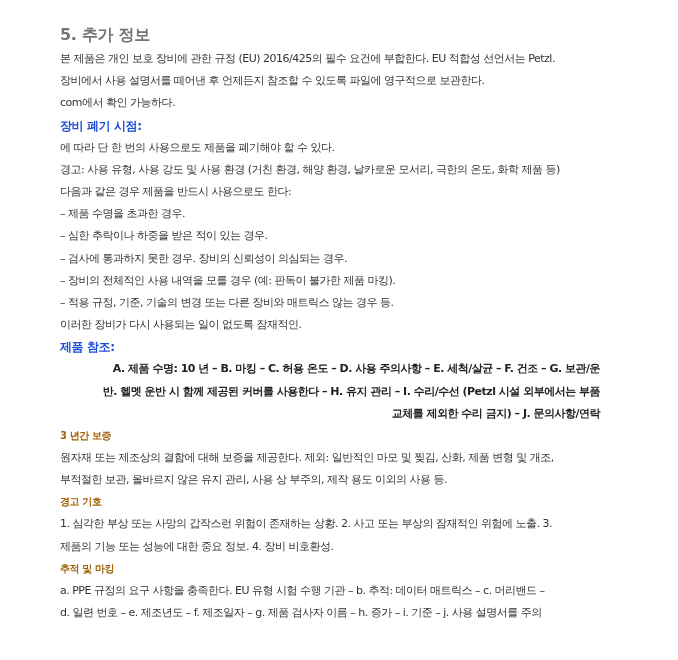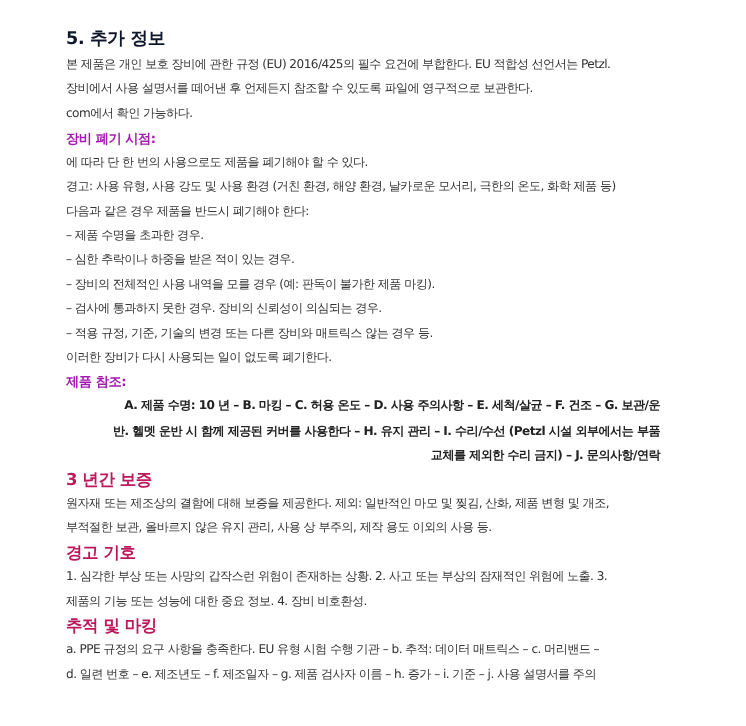--- a/index.html
+++ b/index.html
@@ -17,45 +17,45 @@
     }
     .doc {
       position: absolute;
       left: 60px;
       top: 24px;
       width: 540px;
     }
     .h-main {
       font-size: 16px;
       font-weight: bold;
-      color: #0f172a;
+      color: #737373;
       line-height: 22px;
       margin: 0 0 2px 0;
       letter-spacing: -0.3px;
     }
     .p {
       font-size: 11px;
       line-height: 22.2px;
       margin: 0;
       color: #333;
       letter-spacing: -0.5px;
       word-break: keep-all;
     }
     .h-sub {
       font-size: 12px;
       font-weight: bold;
-      color: #a21caf;
+      color: #1d4ed8;
       line-height: 22px;
       margin: 0;
       letter-spacing: -0.4px;
     }
     .h-sec {
-      font-size: 15px;
+      font-size: 10px;
       font-weight: bold;
-      color: #be185d;
+      color: #a16207;
       line-height: 22px;
       margin: 0;
       letter-spacing: -0.4px;
     }
     .bold-body {
       font-size: 11px;
       font-weight: bold;
       line-height: 22.2px;
       color: #222;
       margin: 0;
@@ -69,27 +69,27 @@
 
 <div class="doc">
   <h1 class="h-main">5. 추가 정보</h1>
   <p class="p">본 제품은 개인 보호 장비에 관한 규정 (EU) 2016/425의 필수 요건에 부합한다. EU 적합성 선언서는 Petzl.</p>
   <p class="p">장비에서 사용 설명서를 떼어낸 후 언제든지 참조할 수 있도록 파일에 영구적으로 보관한다.</p>
   <p class="p">com에서 확인 가능하다.</p>
 
   <h2 class="h-sub">장비 폐기 시점:</h2>
   <p class="p">에 따라 단 한 번의 사용으로도 제품을 폐기해야 할 수 있다.</p>
   <p class="p">경고: 사용 유형, 사용 강도 및 사용 환경 (거친 환경, 해양 환경, 날카로운 모서리, 극한의 온도, 화학 제품 등)</p>
-  <p class="p">다음과 같은 경우 제품을 반드시 폐기해야 한다:</p>
+  <p class="p">다음과 같은 경우 제품을 반드시 사용으로도 한다:</p>
   <p class="p">– 제품 수명을 초과한 경우.</p>
   <p class="p">– 심한 추락이나 하중을 받은 적이 있는 경우.</p>
+  <p class="p">– 검사에 통과하지 못한 경우. 장비의 신뢰성이 의심되는 경우.</p>
   <p class="p">– 장비의 전체적인 사용 내역을 모를 경우 (예: 판독이 불가한 제품 마킹).</p>
-  <p class="p">– 검사에 통과하지 못한 경우. 장비의 신뢰성이 의심되는 경우.</p>
   <p class="p">– 적용 규정, 기준, 기술의 변경 또는 다른 장비와 매트릭스 않는 경우 등.</p>
-  <p class="p">이러한 장비가 다시 사용되는 일이 없도록 폐기한다.</p>
+  <p class="p">이러한 장비가 다시 사용되는 일이 없도록 잠재적인.</p>
 
   <h2 class="h-sub">제품 참조:</h2>
   <p class="bold-body">A. 제품 수명: 10 년 – B. 마킹 – C. 허용 온도 – D. 사용 주의사항 – E. 세척/살균 – F. 건조 – G. 보관/운</p>
   <p class="bold-body">반. 헬멧 운반 시 함께 제공된 커버를 사용한다 – H. 유지 관리 – I. 수리/수선 (Petzl 시설 외부에서는 부품</p>
   <p class="bold-body">교체를 제외한 수리 금지) – J. 문의사항/연락</p>
 
   <h2 class="h-sec">3 년간 보증</h2>
   <p class="p">원자재 또는 제조상의 결함에 대해 보증을 제공한다. 제외: 일반적인 마모 및 찢김, 산화, 제품 변형 및 개조,</p>
   <p class="p">부적절한 보관, 올바르지 않은 유지 관리, 사용 상 부주의, 제작 용도 이외의 사용 등.</p>
 

